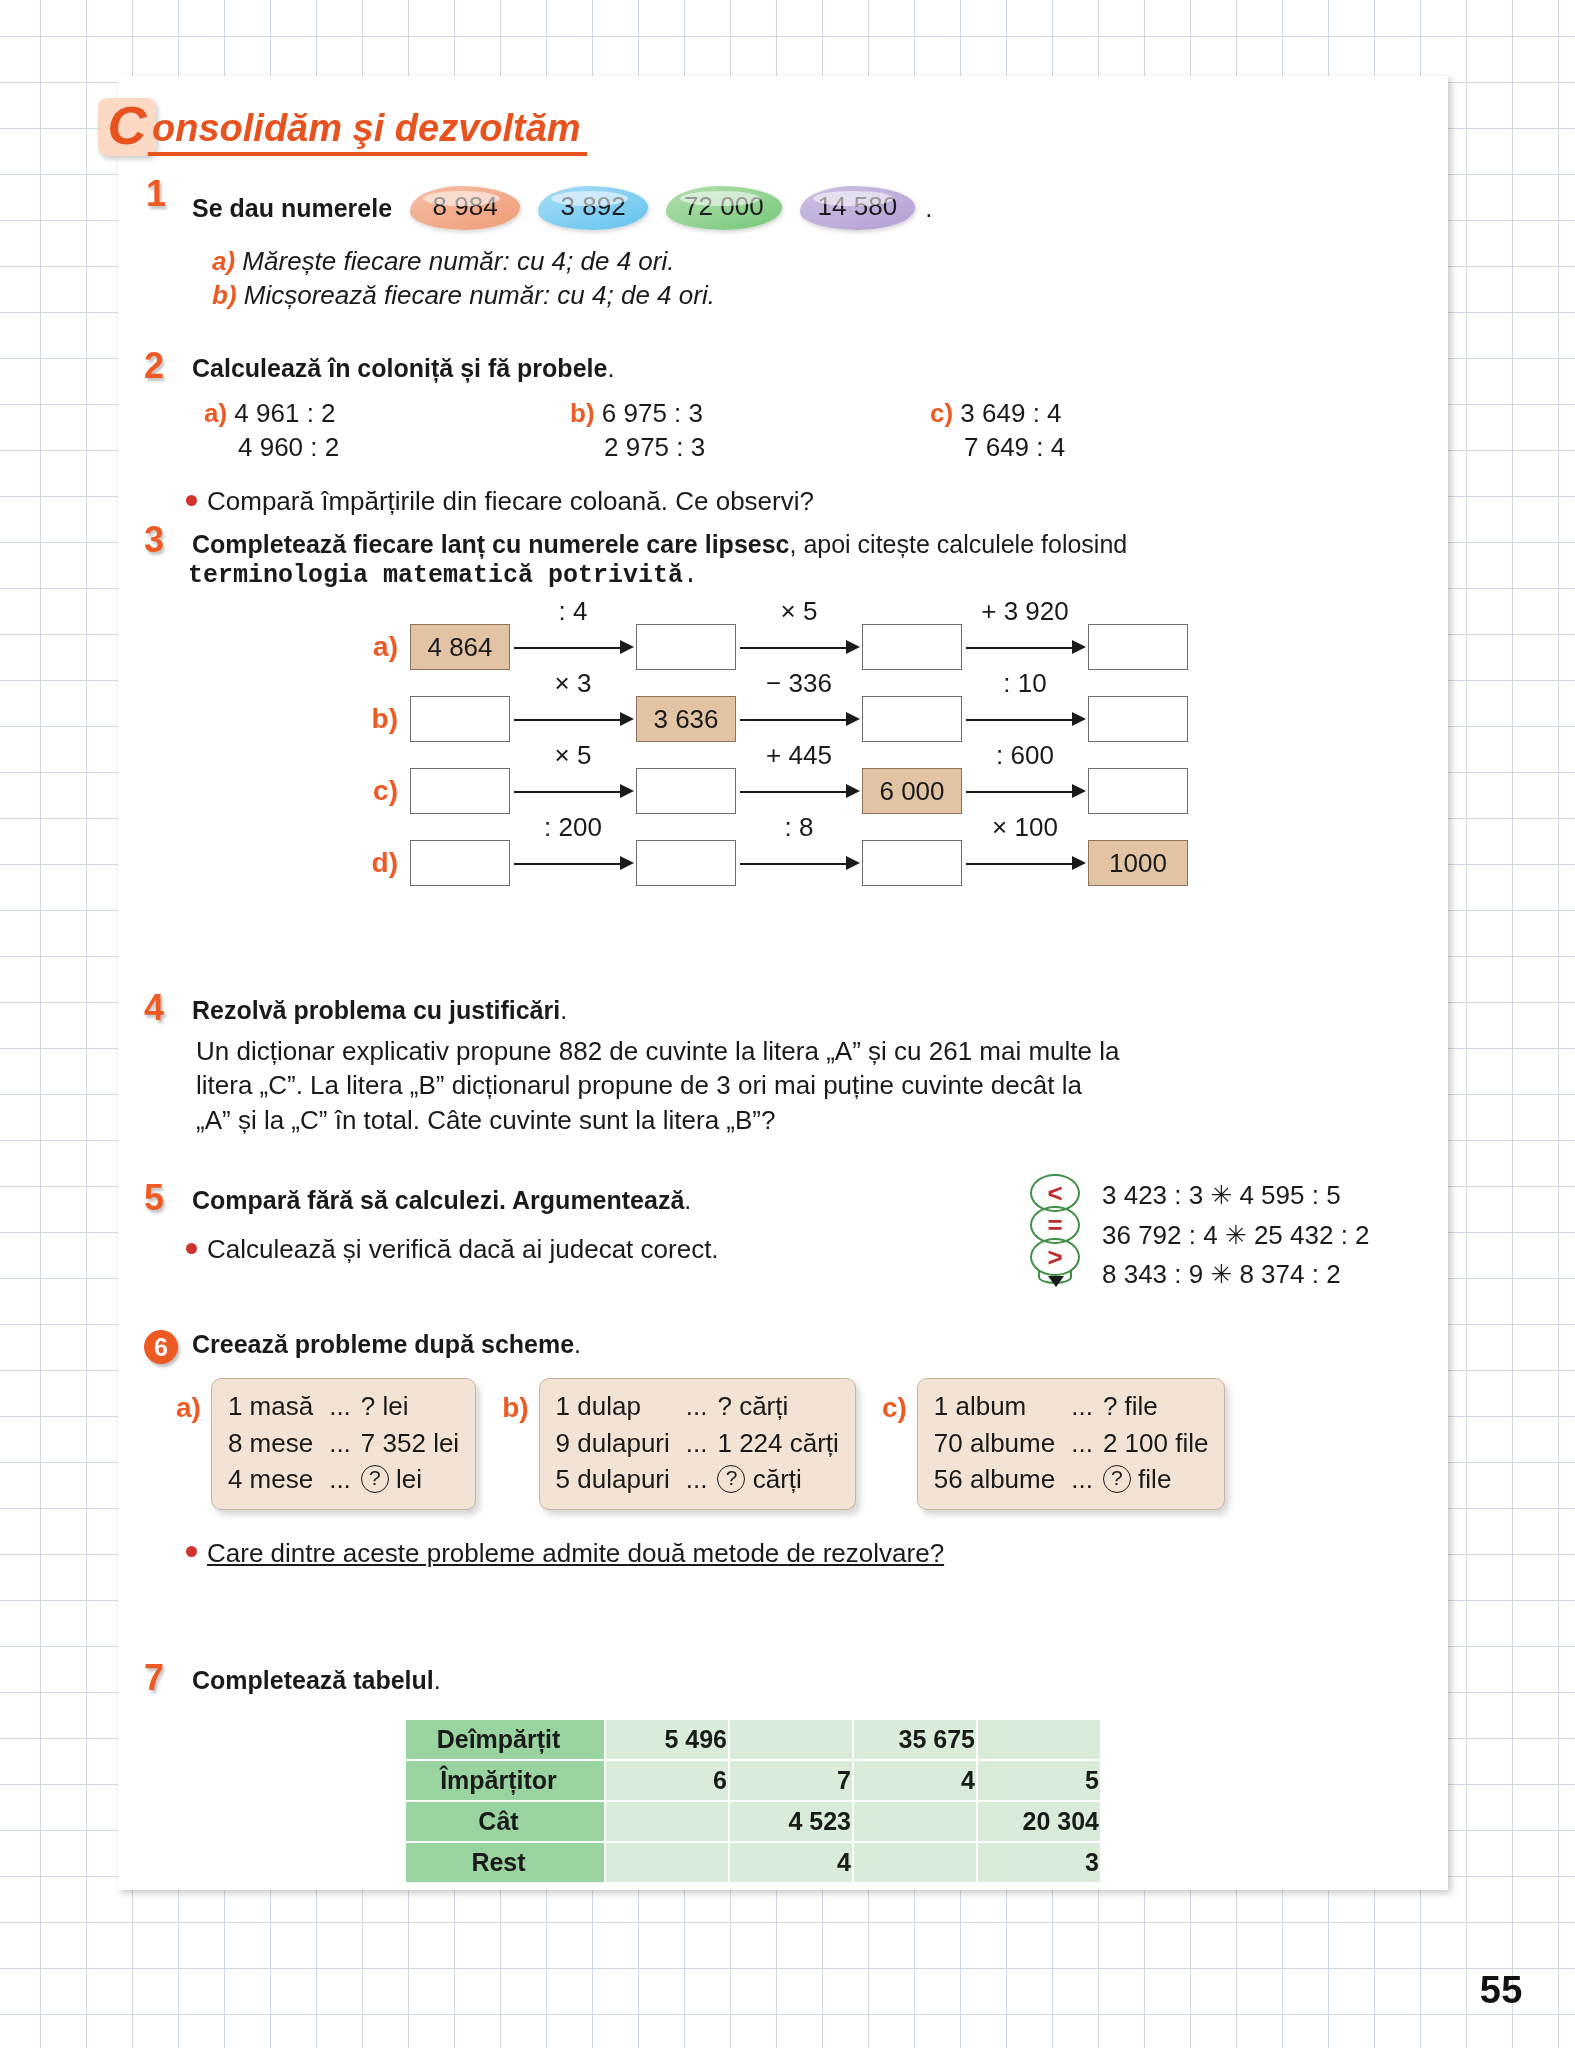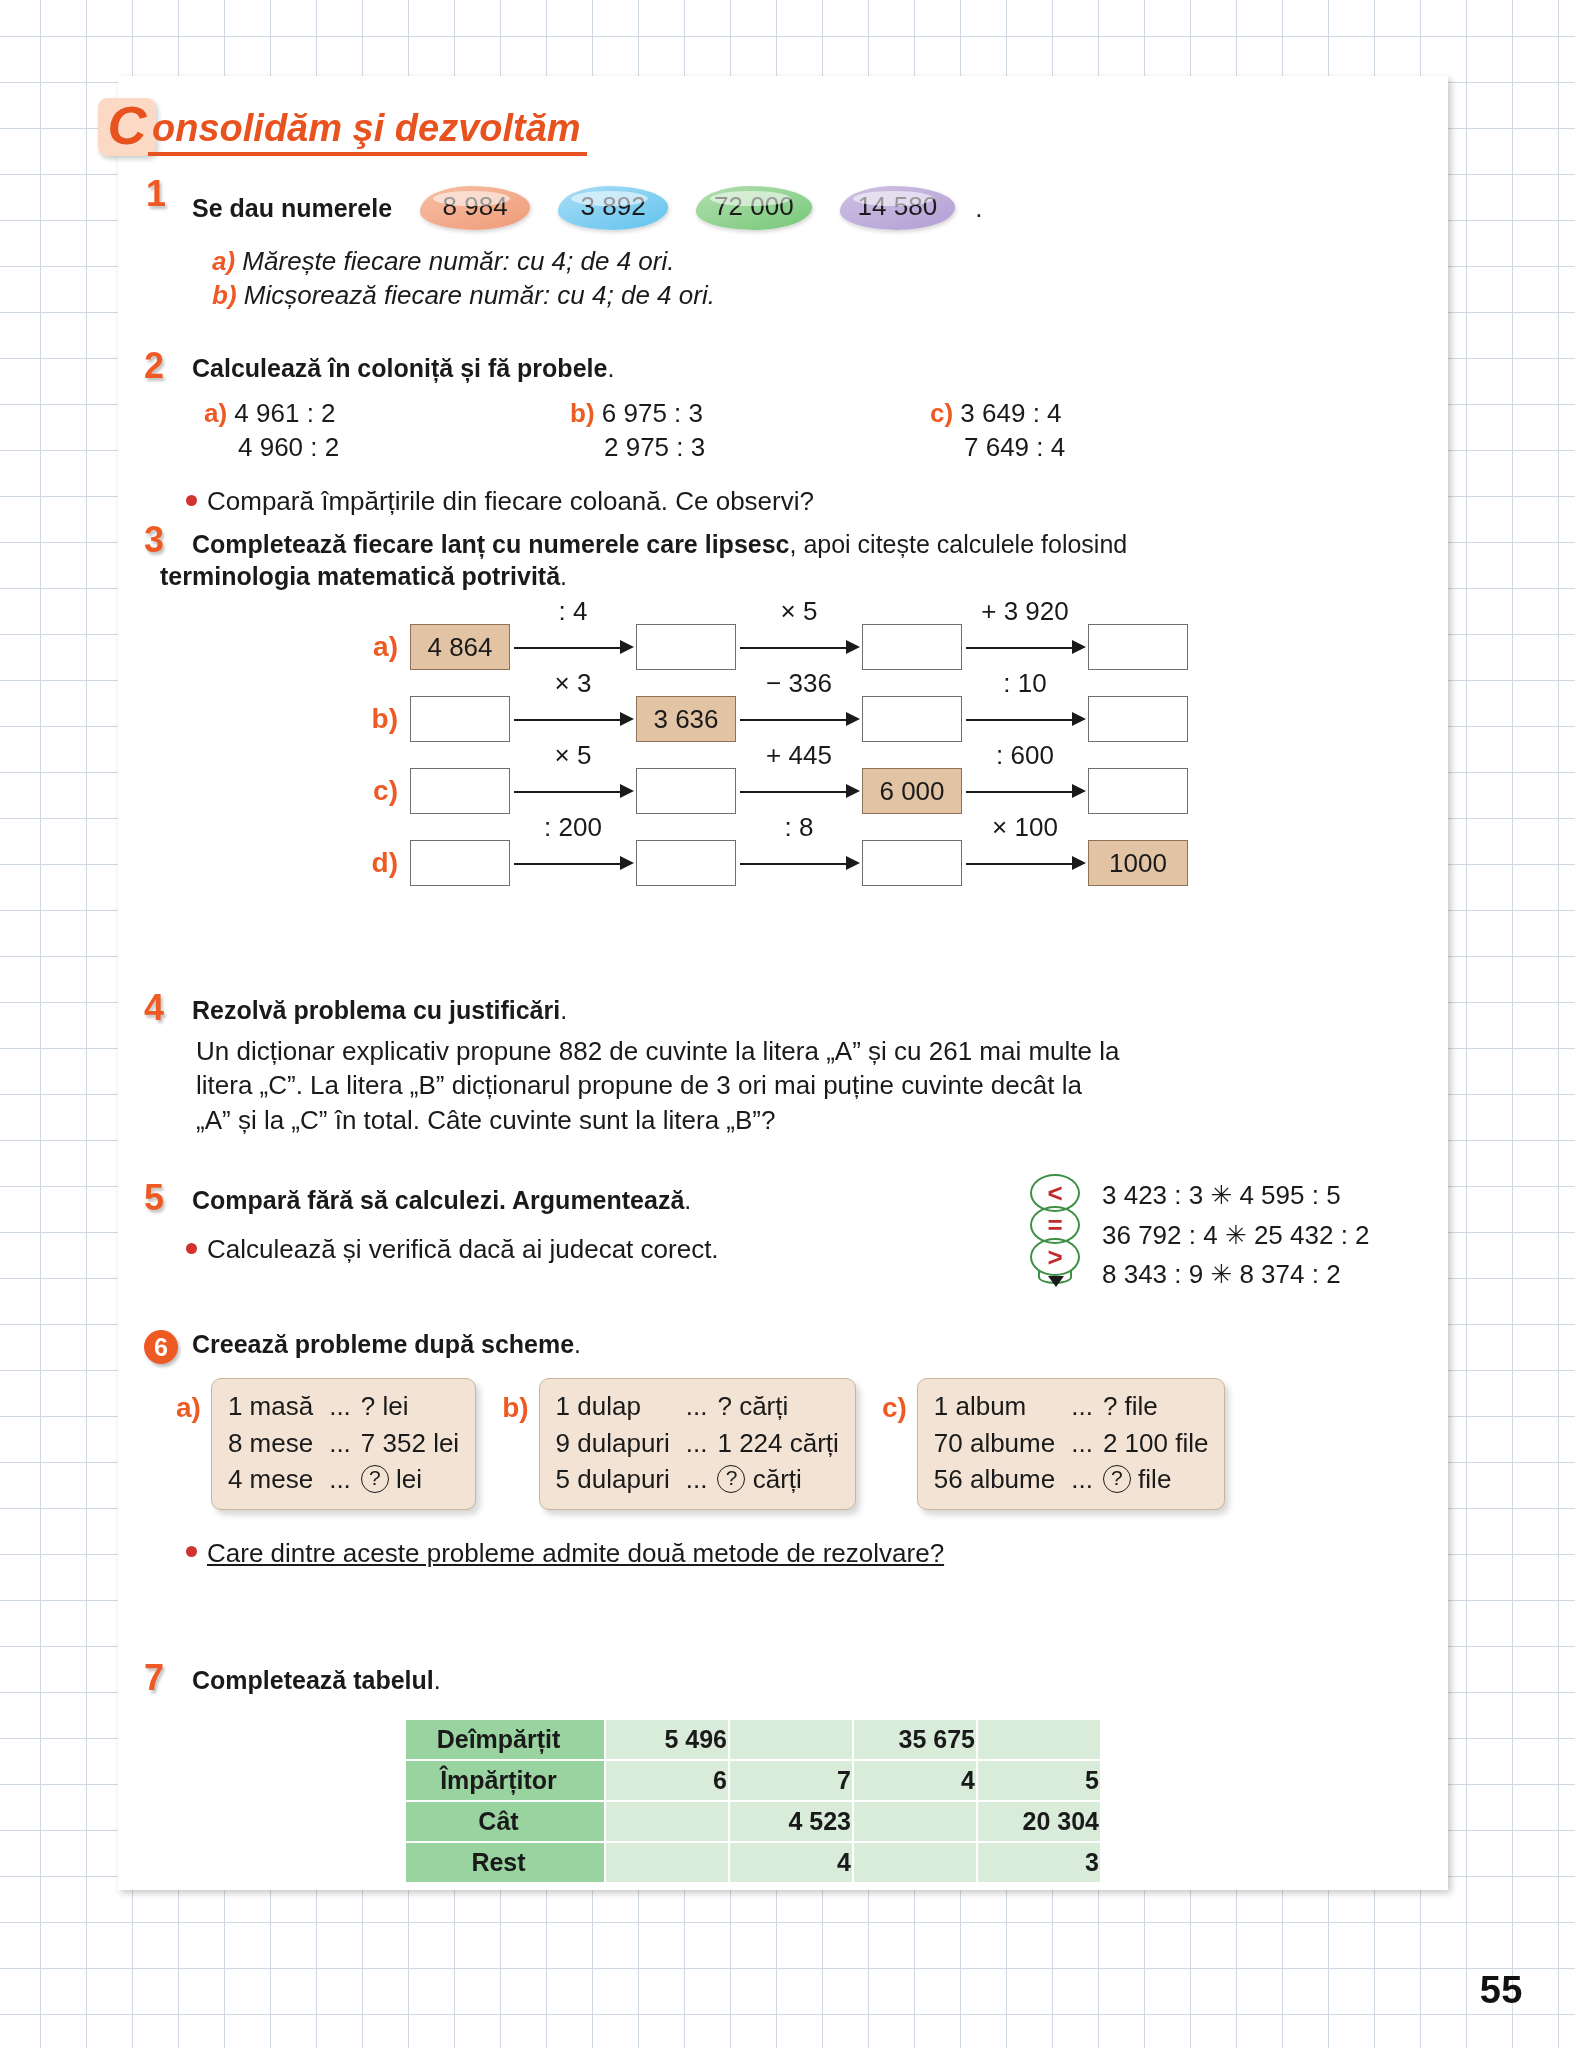--- a/index.html
+++ b/index.html
@@ -251,21 +251,21 @@
 
   <div class="section-head">
     <div class="bigC">
       <span>C</span>
     </div>
     <div class="headtext">onsolidăm şi dezvoltăm</div>
   </div>
 
   <div class="ex" style="left:22px;top:106px;width:1290px;">
     <div class="exnum" style="left:6px;top:-6px;">1</div>
-    <div style="margin-left:52px;display:flex;align-items:center;height:52px;gap:10px;">
+    <div style="margin-left:52px;display:flex;align-items:center;height:52px;">
       <span class="bold-line">Se dau numerele</span>
       <span class="bubble b-peach" style="margin-left:18px;">8 984</span>
       <span class="bubble b-blue" style="margin-left:12px;">3 892</span>
       <span class="bubble b-green" style="margin-left:12px;">72 000</span>
       <span class="bubble b-purple" style="margin-left:12px;">14 580</span>
       <span class="norm-line" style="margin-left:4px;">.</span>
     </div>
     <div style="margin-left:72px;margin-top:10px;font-style:italic;">
       <div class="norm-line">
         <span class="letter">a)</span>
@@ -309,21 +309,21 @@
     <div class="norm-line" style="margin-left:46px;margin-top:2px;">
       <span class="bullet"></span><span>Compară împărțirile din fiecare coloană. Ce observi?</span>
     </div>
   </div>
 
   <div class="ex" style="left:22px;top:452px;width:1290px;">
     <div class="exnum" style="left:4px;top:-6px;">3</div>
     <div class="bold-line" style="margin-left:52px;">
       <span>Completează fiecare lanț cu numerele care lipsesc</span><span class="reg">, apoi citește calculele folosind</span>
     </div>
-    <div class="bold-line" style="margin-left:20px;">
+    <div class="bold-line" style="margin-left:48px;font-family:Liberation Mono, monospace;">
       <span>terminologia matematică potrivită</span><span class="reg">.</span>
     </div>
 
     <div style="margin-left:218px;margin-top:26px;">
 
       <div class="chain-row">
         <div class="chain-letter">a)</div>
         <div class="cbox filled">4 864</div>
         <div class="arrow">
           <span class="op">: 4</span>

